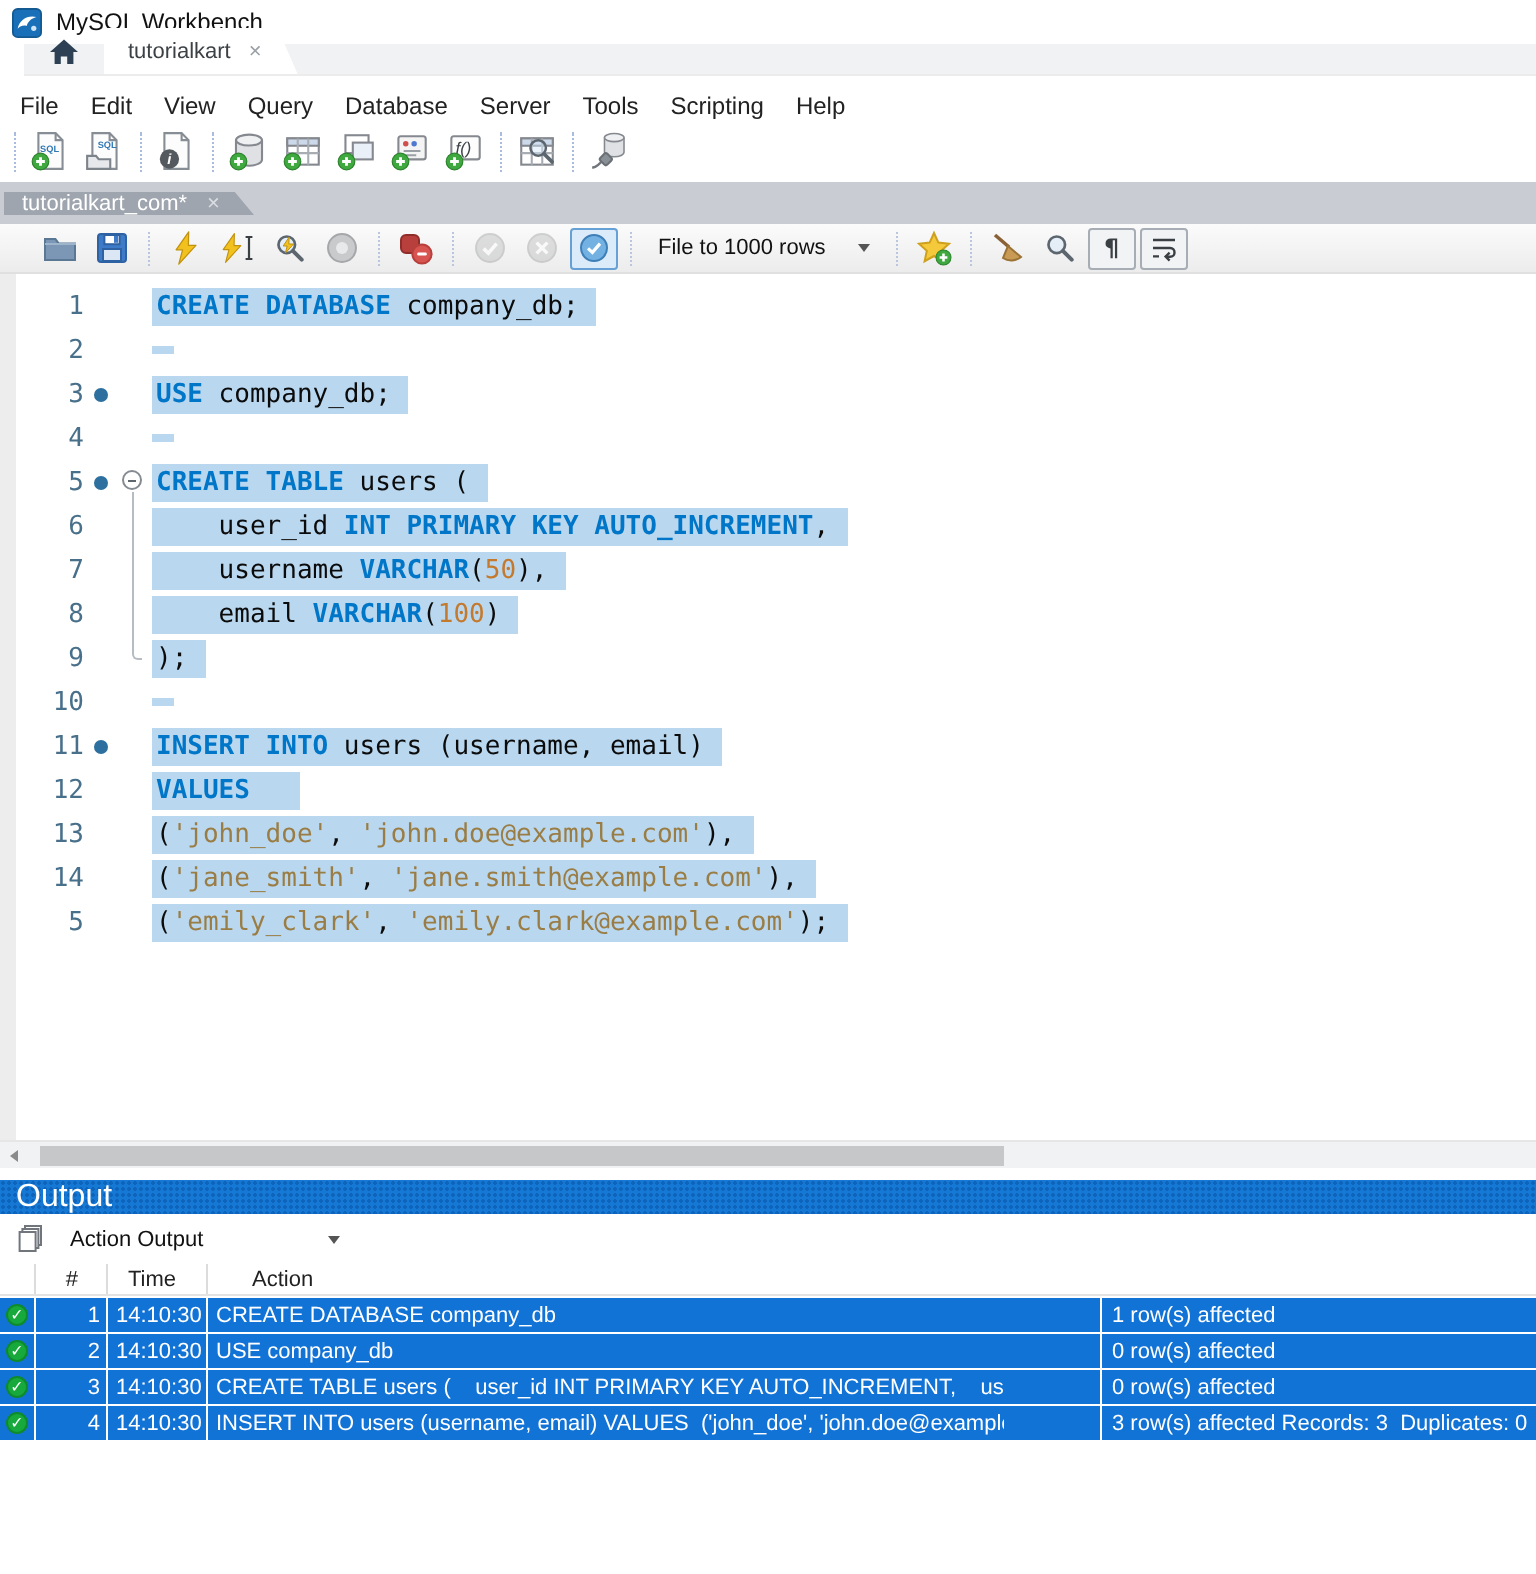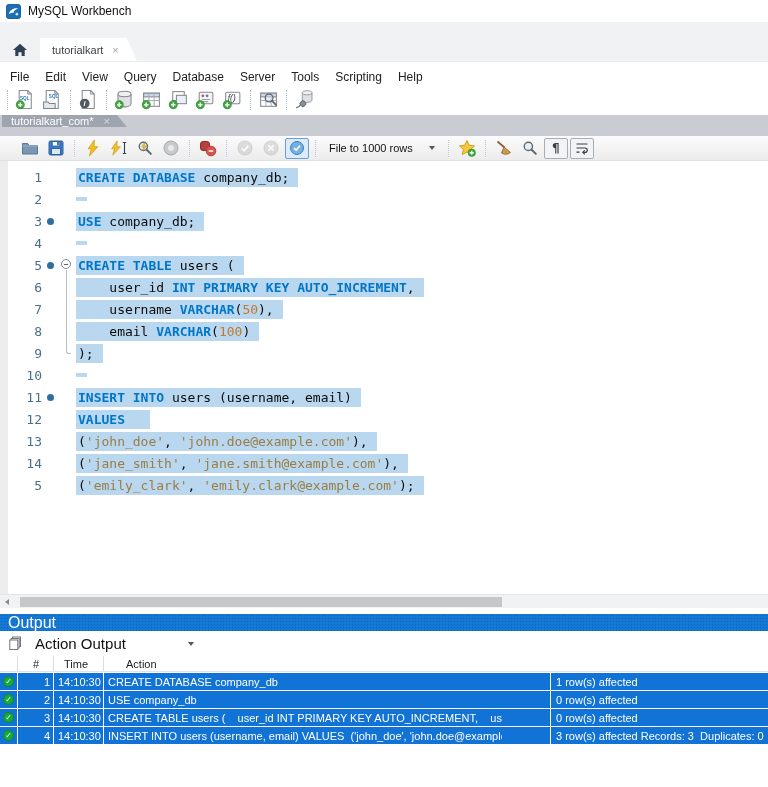--- a/index.html
+++ b/index.html
@@ -5,39 +5,39 @@
   * { margin:0; padding:0; box-sizing:border-box; }
   html,body { background:#fff; }
   .window { position:relative; width:768px; height:787px; background:#fff;
             font-family:"Liberation Sans", sans-serif; overflow:hidden; }
 
   
   .titlebar { height:22px; display:flex; align-items:center; padding-left:6px; gap:7px; background:#fff; }
   .titlebar .title { font-size:12px; color:#111; }
 
   
-  .hometabs { height:40px; background:#f1f2f4; display:flex; align-items:flex-end; padding-left:6px; border-bottom:1px solid #ececec; }
+  .hometabs { height:16px; background:#f1f2f4; display:flex; align-items:flex-end; padding-left:6px; border-bottom:1px solid #ececec;margin-left:12px; }
   .home-btn { width:28px; height:23px; display:flex; align-items:center; justify-content:center; }
   .home-tab { height:23px; background:#fff; display:flex; align-items:center; gap:9px;
               padding:0 18px 0 12px; margin-left:6px; font-size:11px; color:#3c4146;
               clip-path:polygon(0 0, calc(100% - 10px) 0, 100% 100%, 0 100%); }
   .home-tab .x { color:#9aa0a6; font-size:11px; }
 
   
   .menubar { height:22px; display:flex; align-items:flex-end; padding-left:2px; background:#fff; }
   .menu-item { font-size:12px; color:#222; padding:0 8px; }
 
   
   .main-toolbar { height:31px; display:flex; align-items:center; padding-left:3px; background:#fff; }
   .tbi { width:27px; height:26px; display:flex; align-items:center; justify-content:center; }
   .dot-sep { height:20px; border-left:1px dotted #a9bcdf; margin:0 4px; }
   .svg20 { width:21px; height:21px; }
 
   
-  .ed-tabstrip { height:21px; background:#c9ccd2; display:flex; align-items:flex-start; padding-left:2px; }
+  .ed-tabstrip { height:21px; background:#c9ccd2; display:flex; align-items:center; padding-left:2px; }
   .ed-tab { background:#9fa5ae; color:#fff; font-size:11px; display:flex; align-items:center; gap:10px;
             padding:0 17px 0 9px; clip-path:polygon(0 0, calc(100% - 10px) 0, 100% 100%, 0 100%); }
   .ed-tab .x { color:#dadde1; font-size:11px; }
 
   
   .ed-toolbar { height:25px; background:linear-gradient(#fbfbfb,#ececec); display:flex; align-items:center;
                 padding-left:18px; gap:2px; border-bottom:1px solid #e0e0e0; }
   .eti { width:24px; height:21px; display:flex; align-items:center; justify-content:center; flex:none; }
   .eti.disabled { opacity:.5; filter:grayscale(.4); }
   .eti.toggled { border:1px solid #66a0d4; background:#dcebf9; border-radius:2px; }
@@ -74,21 +74,21 @@
   .hs-left { position:absolute; left:5px; top:3.5px; width:0; height:0; border-top:3.5px solid transparent; border-bottom:3.5px solid transparent; border-right:4.5px solid #8a8a8a; }
   .hs-thumb { position:absolute; left:20px; top:2px; width:482px; height:10px; background:#c6c7c9; }
   .splitter { height:6px; background:#fff; }
 
   
   .out-title { height:17px; background-color:#1478d4;
                background-image:radial-gradient(rgba(8,80,160,.5) .8px, transparent 1px);
                background-size:3px 3px; display:flex; align-items:center; padding-left:8px; }
   .out-title span { font-size:16px; color:#fff; }
   .action-row { height:25px; display:flex; align-items:center; padding-left:8px; background:#fff; }
-  .action-dd { display:flex; align-items:center; margin-left:13px; font-size:15px; color:#111; }
+  .action-dd { display:flex; align-items:center; margin-left:13px; font-size:11px; color:#111; }
   .action-dd .dd-arrow { margin-left:62px; }
 
   .out-table { font-size:11px; }
   .out-head { display:flex; height:16px; align-items:center; border-bottom:1px solid #e3e3e3; color:#222; }
   .oh { border-left:1px solid #dcdcdc; height:100%; display:flex; align-items:center; }
   .oh:first-child { border-left:none; }
   .col-status { width:17px; justify-content:center; }
   .col-num { width:36px; justify-content:flex-end; }
   .oh.col-num { padding-right:14px; }
   .col-time { width:50px; }

